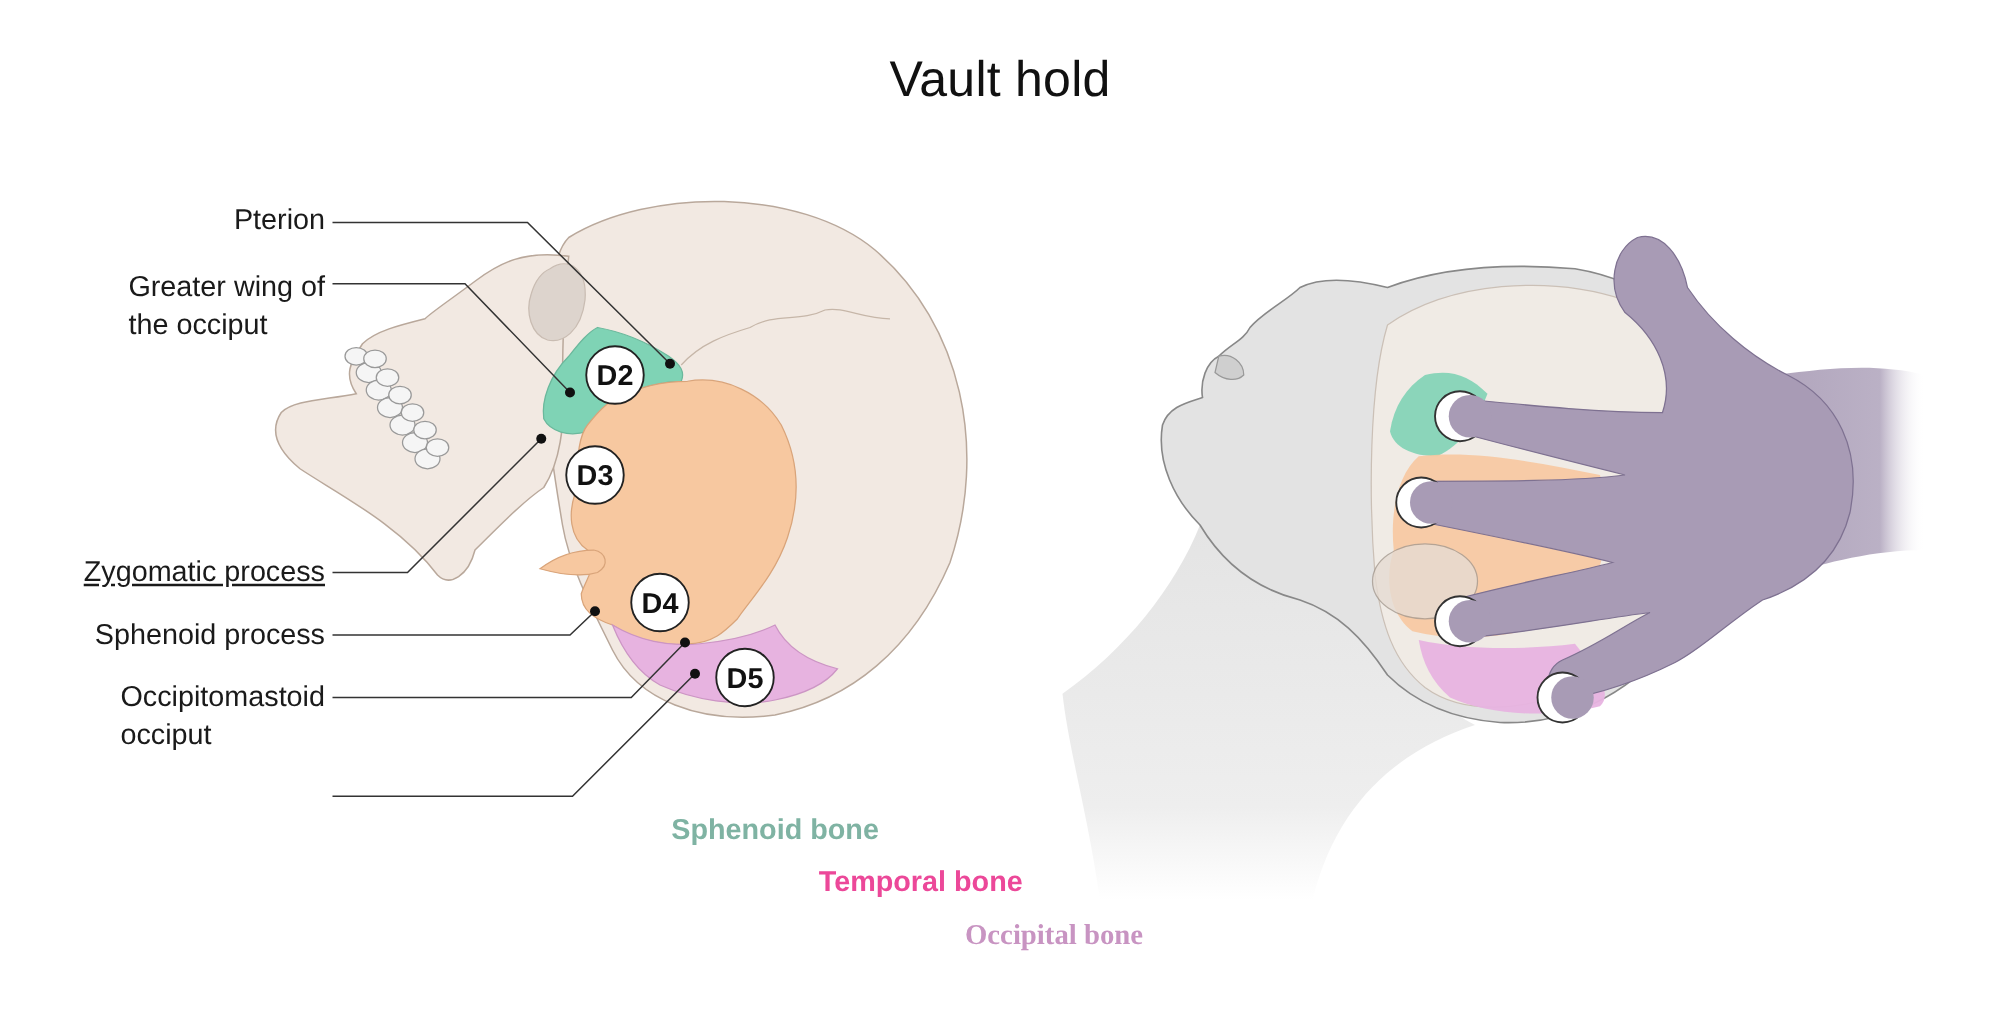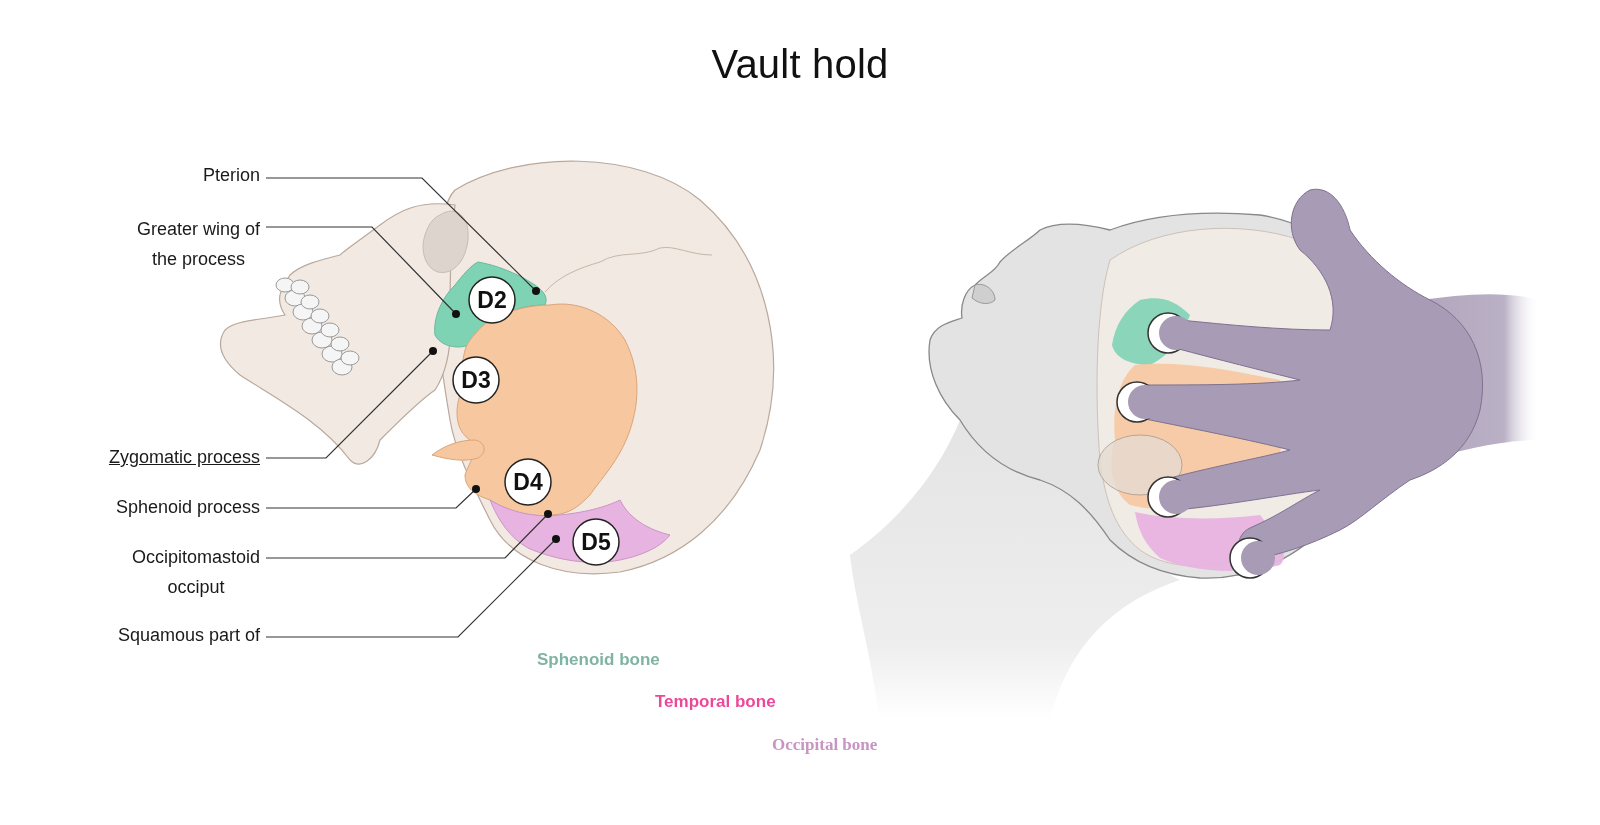--- a/index.html
+++ b/index.html
@@ -1,48 +1,47 @@
 <!DOCTYPE html>
 <html><head>
 <meta charset="utf-8">
 <style>
   html, body { margin:0; padding:0; background:#ffffff; }
   body { width:1600px; height:825px; position:relative; overflow:hidden;
          font-family:"Liberation Sans", "DejaVu Sans", sans-serif; color:#111; }
   #title { position:absolute; left:0; width:1600px; top:42px; text-align:center;
            font-size:40px; font-weight:400; letter-spacing:0.2px; }
-  .lbl { position:absolute; right:1340px; text-align:center; font-size:18px; line-height:30px; color:#1a1a1a; white-space:nowrap; }
-  .legend { position:absolute; font-size:17px; font-weight:700; white-space:nowrap; }
+  .lbl { position:absolute; right:1340px; text-align:left; font-size:23px; line-height:30px; color:#1a1a1a; white-space:nowrap; }
+  .legend { position:absolute; font-size:23px; font-weight:700; white-space:nowrap; }
   svg#art { position:absolute; left:0; top:0; }
   .dtext { font-family:"Liberation Sans", "DejaVu Sans", sans-serif; font-weight:700; font-size:23px; fill:#111; }
 </style>
 </head>
 <body>
 
 <div id="title">Vault hold</div>
 
 <div class="lbl" style="top:160px;">
   <div>Pterion</div>
 </div>
 <div class="lbl" style="top:214px;">
   <div>Greater wing of</div>
-  <div>the process</div>
+  <div>the occiput</div>
 </div>
 <div class="lbl" style="top:442px;text-decoration:underline;">
   <div>Zygomatic process</div>
 </div>
 <div class="lbl" style="top:492px;">
   <div>Sphenoid process</div>
 </div>
 <div class="lbl" style="top:542px;">
   <div>Occipitomastoid</div>
   <div>occiput</div>
 </div>
 <div class="lbl" style="top:620px;">
-  <div>Squamous part of</div>
 </div>
 
 <svg id="art" width="1600" height="825" viewBox="0 0 1600 825">
   <defs>
     <radialGradient id="neckFade" cx="0.5" cy="0.3" r="0.7">
       <stop offset="0" stop-color="#e3e3e3"></stop>
       <stop offset="0.7" stop-color="#e6e6e6"></stop>
       <stop offset="1" stop-color="#ffffff" stop-opacity="0"></stop>
     </radialGradient>
     <linearGradient id="armFade" x1="0" y1="0" x2="1" y2="0">

